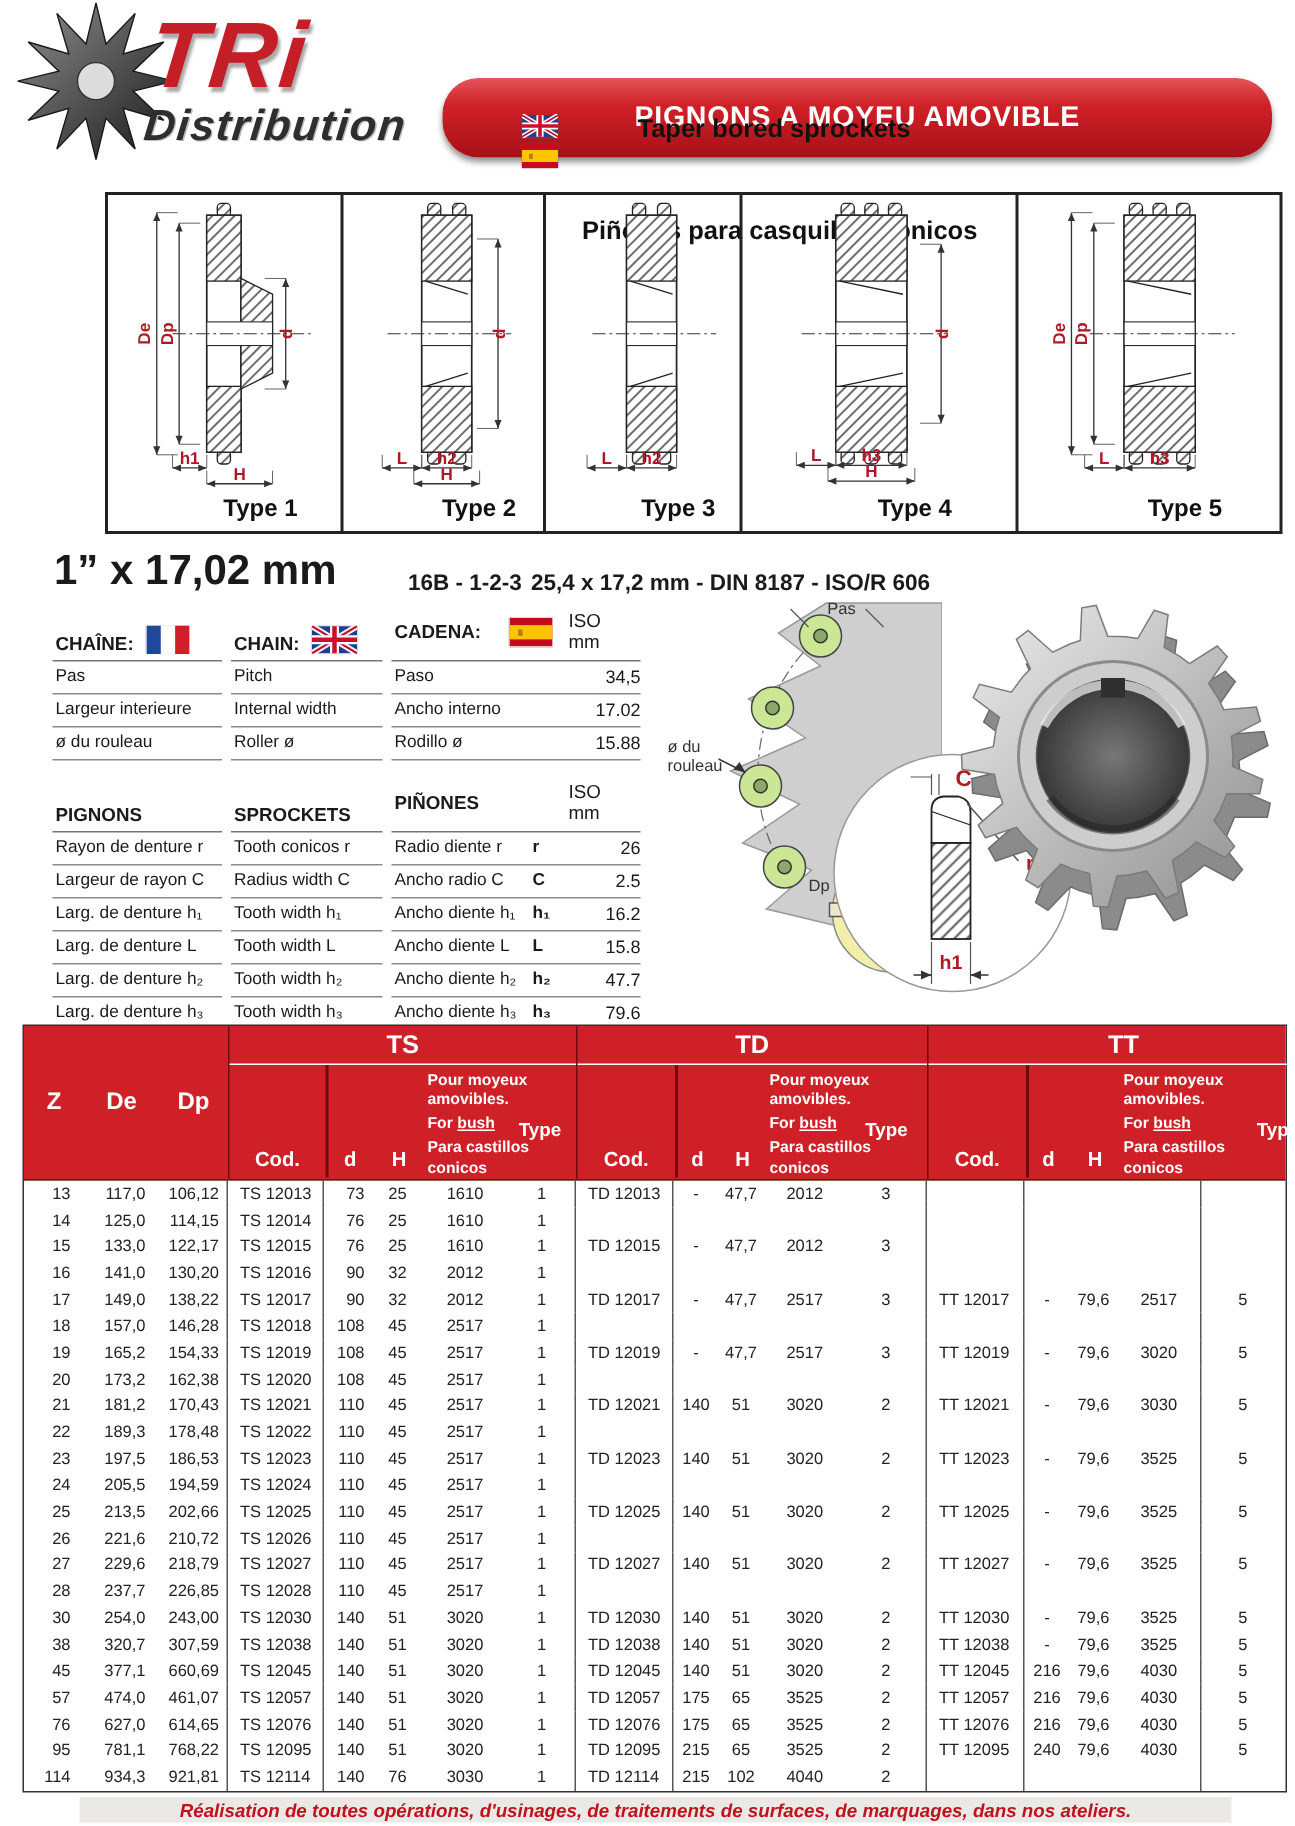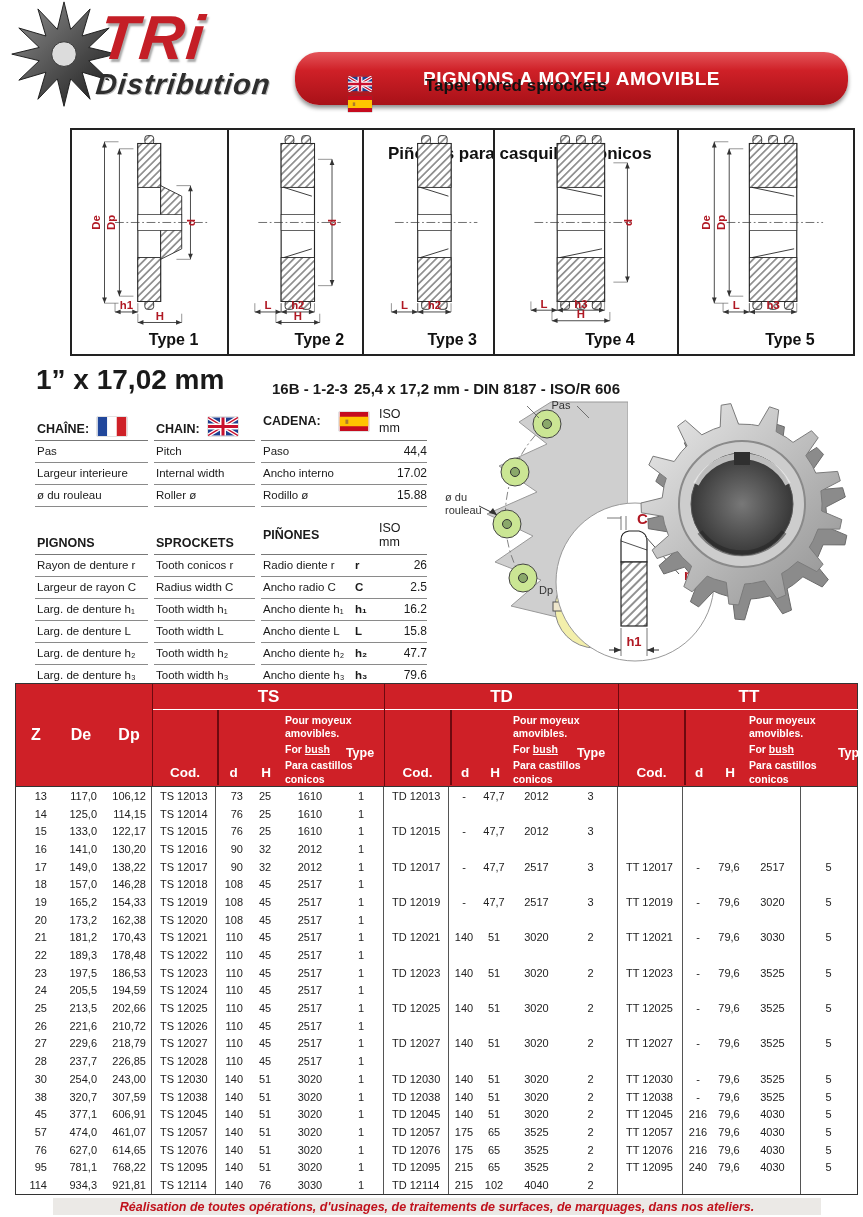--- a/index.html
+++ b/index.html
@@ -383,21 +383,21 @@
       </span>
         </div>
     </div>
     <div id="chain-rows">
         <div class="specgrid">
           <div class="spc">Pas</div>
           <div class="spc">Pitch</div>
           <div class="spc">
             <span class="esv">
               <span class="eslab">Paso</span>
-              <span class="val">44,4</span>
+              <span class="val">34,5</span>
             </span>
           </div>
         </div>
         <div class="specgrid">
           <div class="spc">Largeur interieure</div>
           <div class="spc">Internal width</div>
           <div class="spc">
             <span class="esv">
               <span class="eslab">Ancho interno</span>
               <span class="val">17.02</span>
@@ -1004,21 +1004,21 @@
           <span class="tc c12 bR">2</span>
           <span class="tc c13 bR">TT 12038</span>
           <span class="tc c14">-</span>
           <span class="tc c15">79,6</span>
           <span class="tc c16 bR">3525</span>
           <span class="tc c17">5</span>
         </div>
         <div class="trow">
           <span class="tc c0">45</span>
           <span class="tc c1">377,1</span>
-          <span class="tc c2 bR">606,91</span>
+          <span class="tc c2 bR">660,69</span>
           <span class="tc c3 bR">TS 12045</span>
           <span class="tc c4">140</span>
           <span class="tc c5">51</span>
           <span class="tc c6">3020</span>
           <span class="tc c7 bR">1</span>
           <span class="tc c8 bR">TD 12045</span>
           <span class="tc c9">140</span>
           <span class="tc c10">51</span>
           <span class="tc c11">3020</span>
           <span class="tc c12 bR">2</span>

